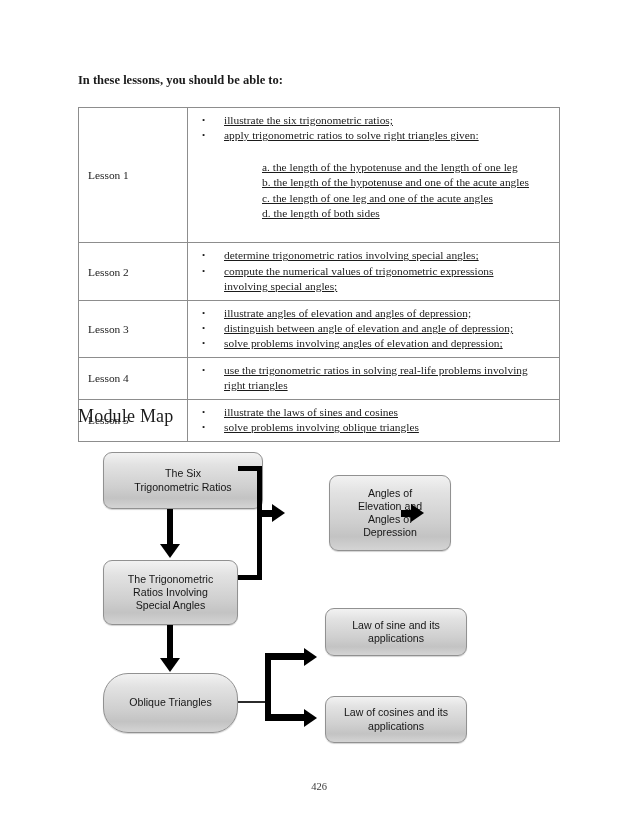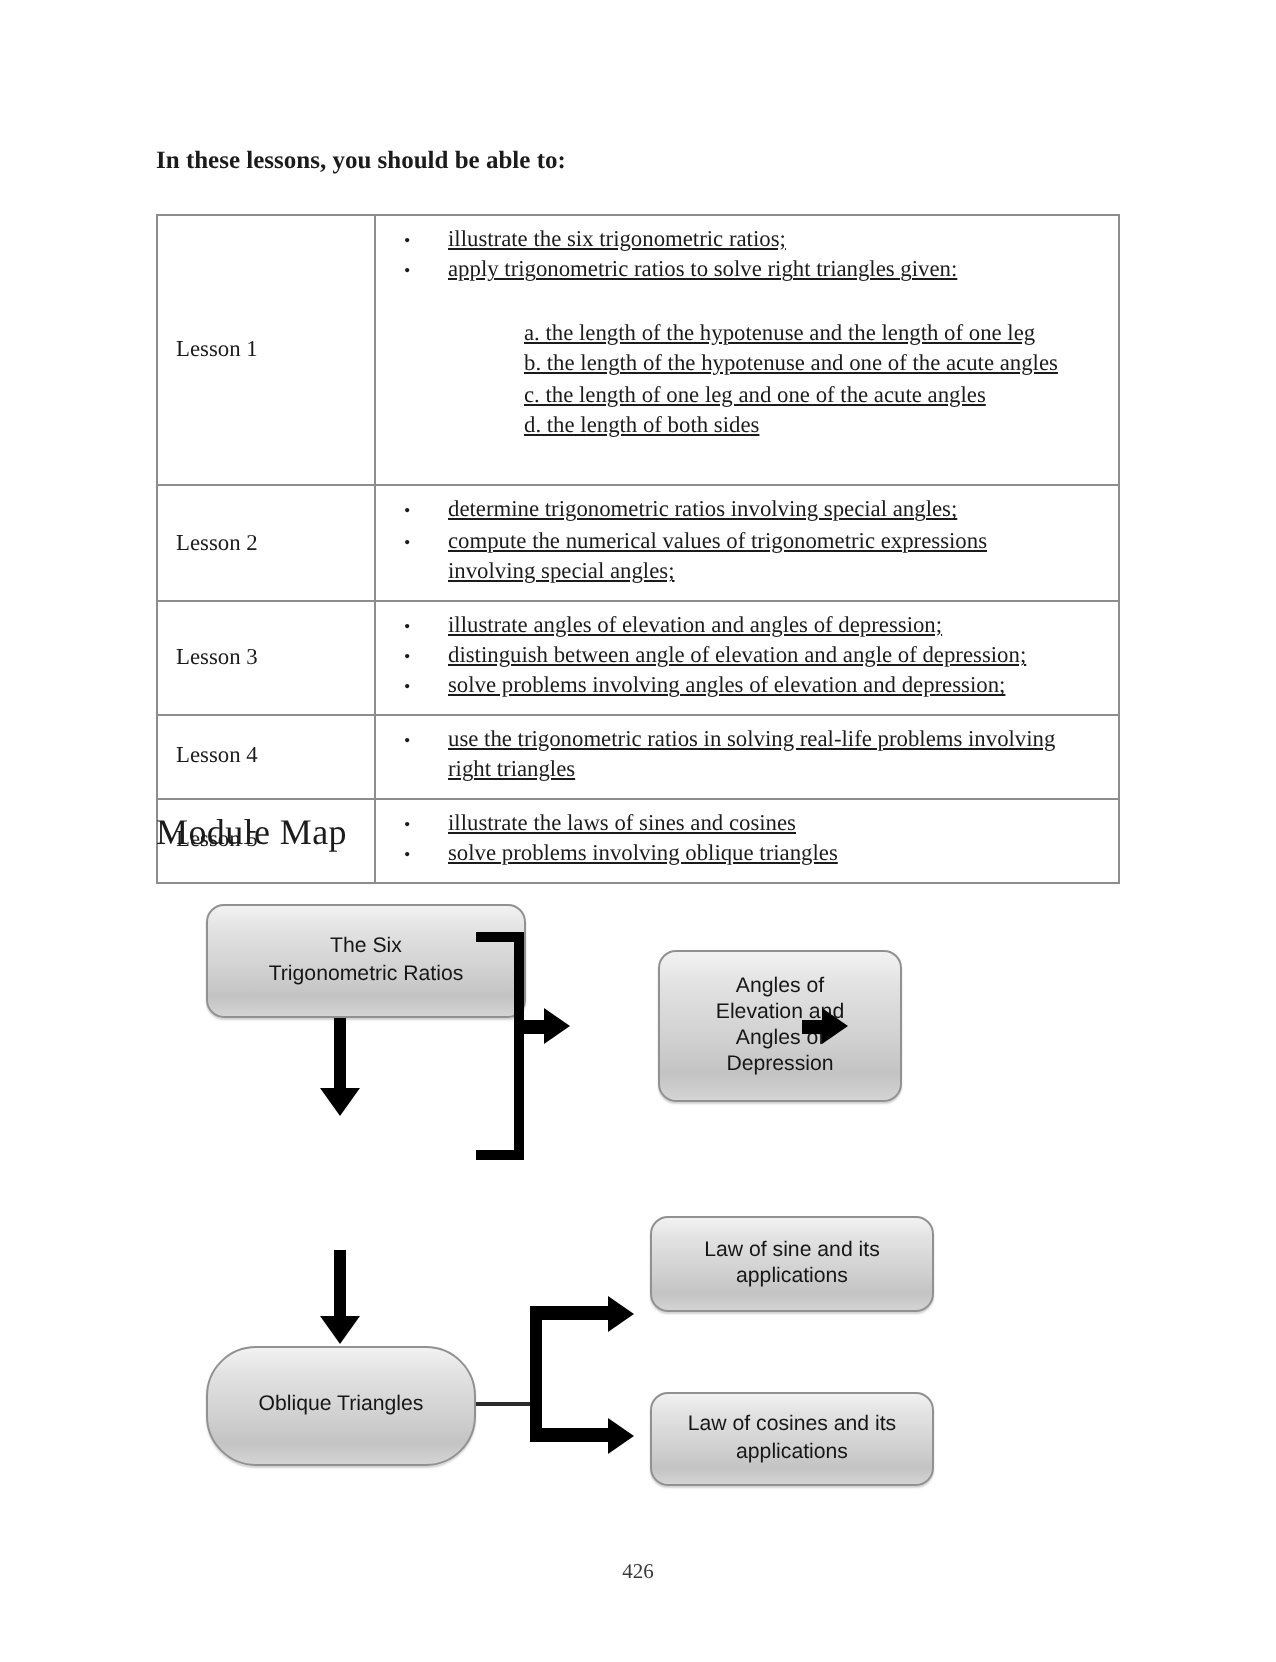--- a/index.html
+++ b/index.html
@@ -240,20 +240,21 @@
     </tr>
   </tbody>
 </table>
 
 <div class="module-map-title">Module Map</div>
 
 <div class="flow">
 
   <div class="node" style="left:103px; top:452px; width:160px; height:57px;">The Six<br>Trigonometric Ratios</div>
 
+  <div class="node" style="left:103px; top:560px; width:135px; height:65px;">The Trigonometric<br>Ratios Involving<br>Special Angles</div>
 
   <div class="node" style="left:285px; top:475px; width:122px; height:76px;margin-left:44px;">Angles of<br>Elevation and<br>Angles of<br>Depression</div>
 
 
   <div class="node" style="left:103px; top:673px; width:135px; height:60px;border-radius:25px;">Oblique Triangles</div>
 
   <div class="node" style="left:325px; top:608px; width:142px; height:48px;">Law of sine and its<br>applications</div>
 
   <div class="node" style="left:325px; top:696px; width:142px; height:47px;">Law of cosines and its<br>applications</div>
 

